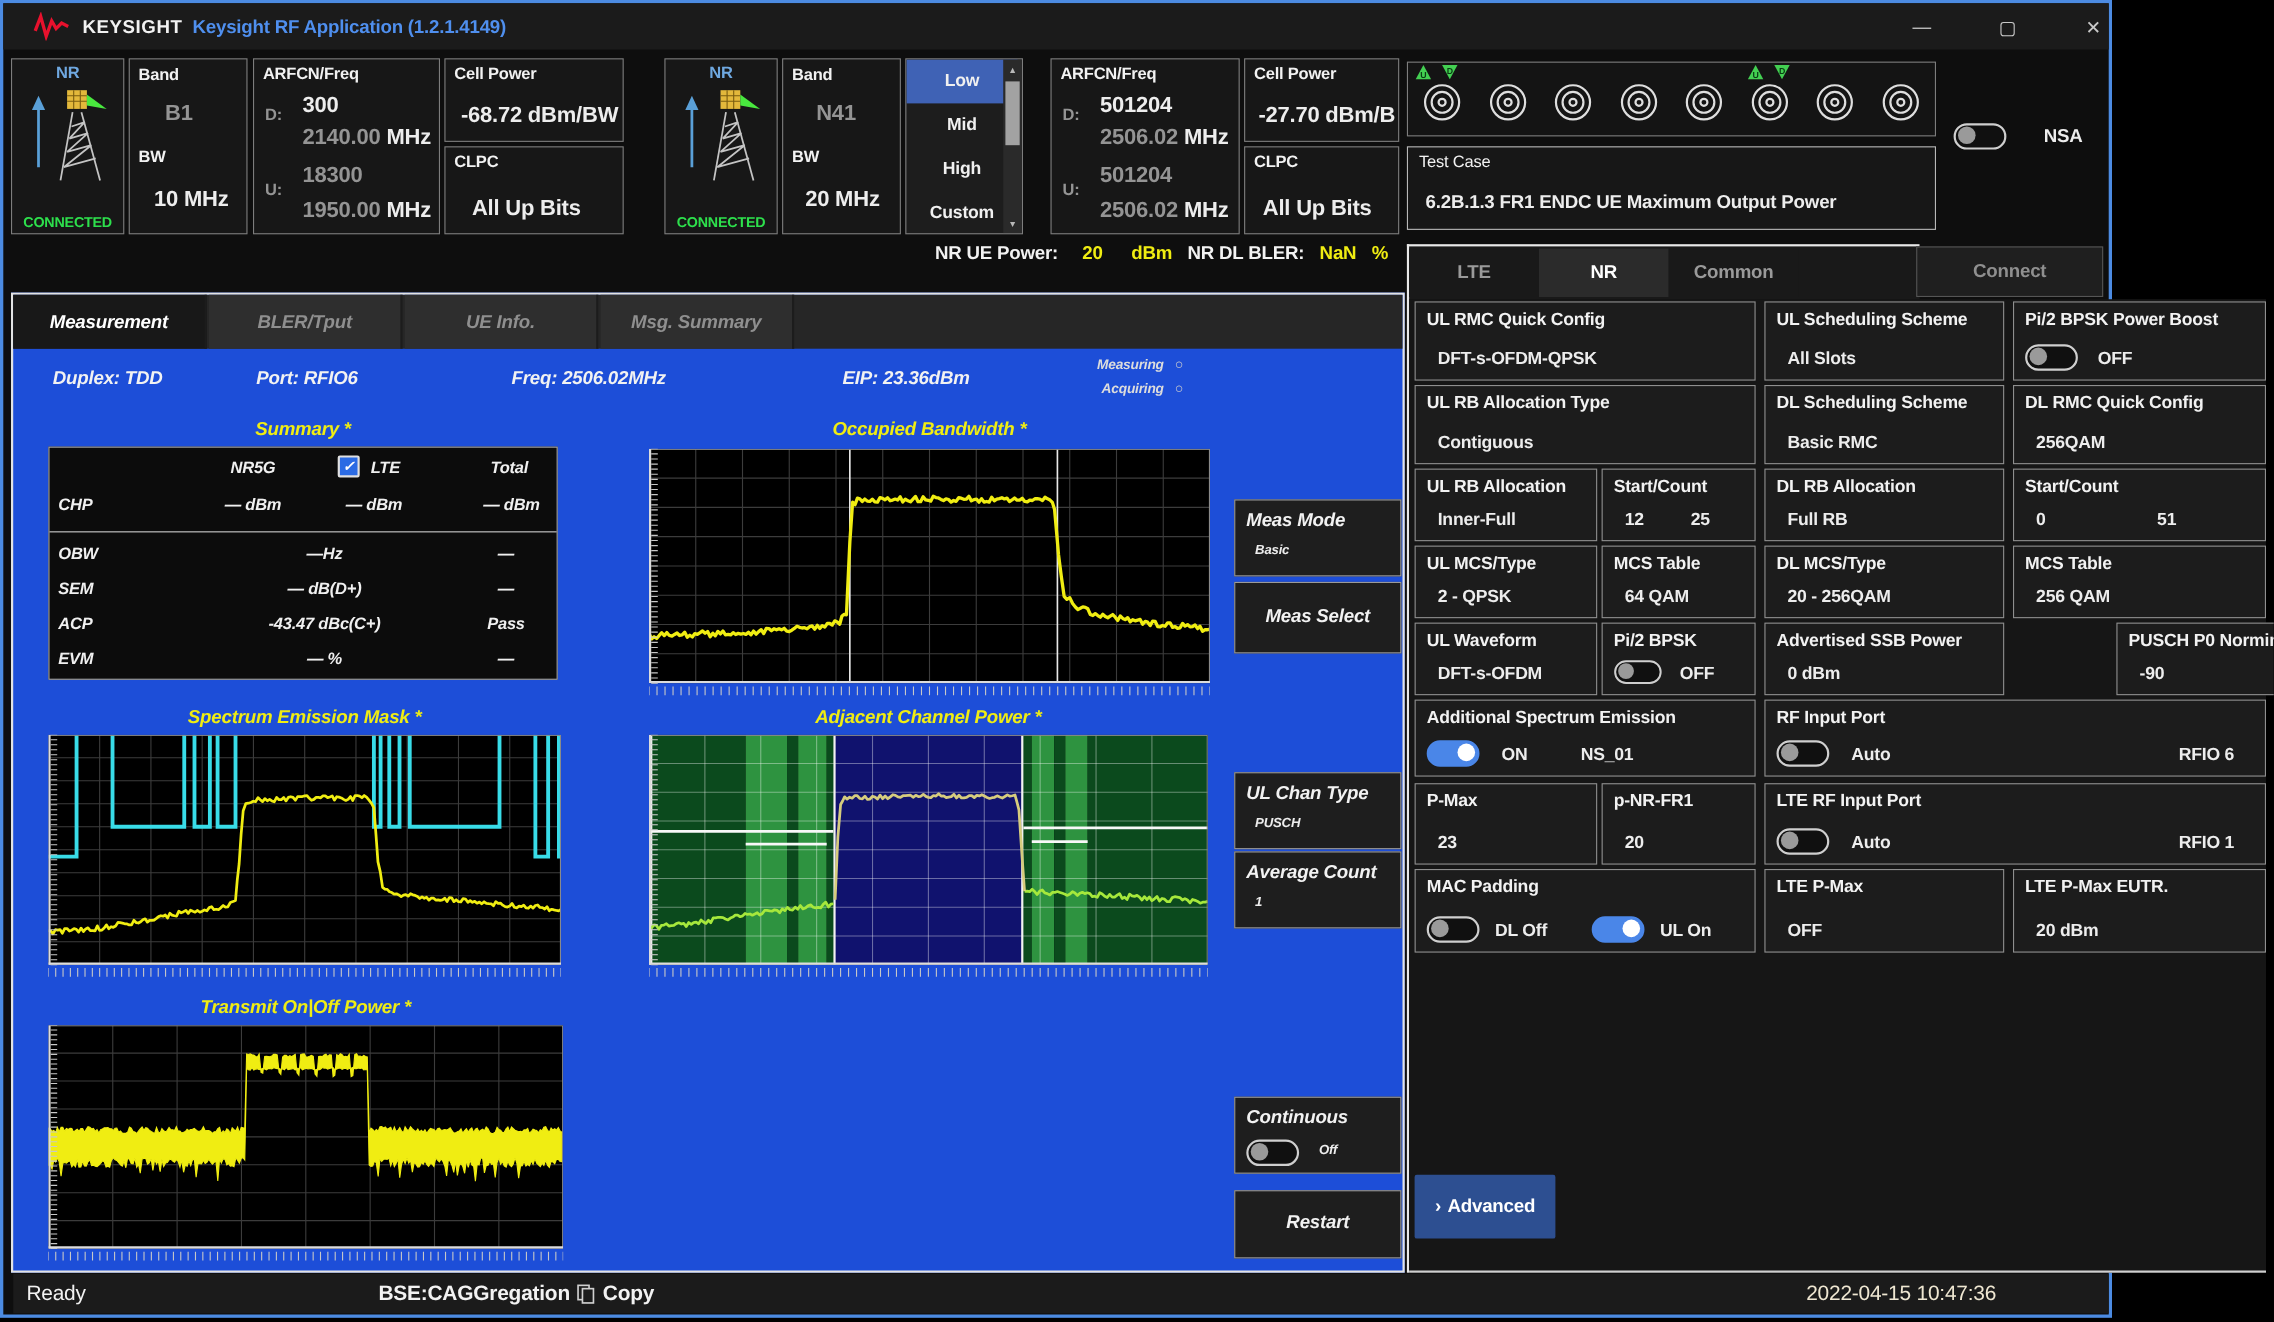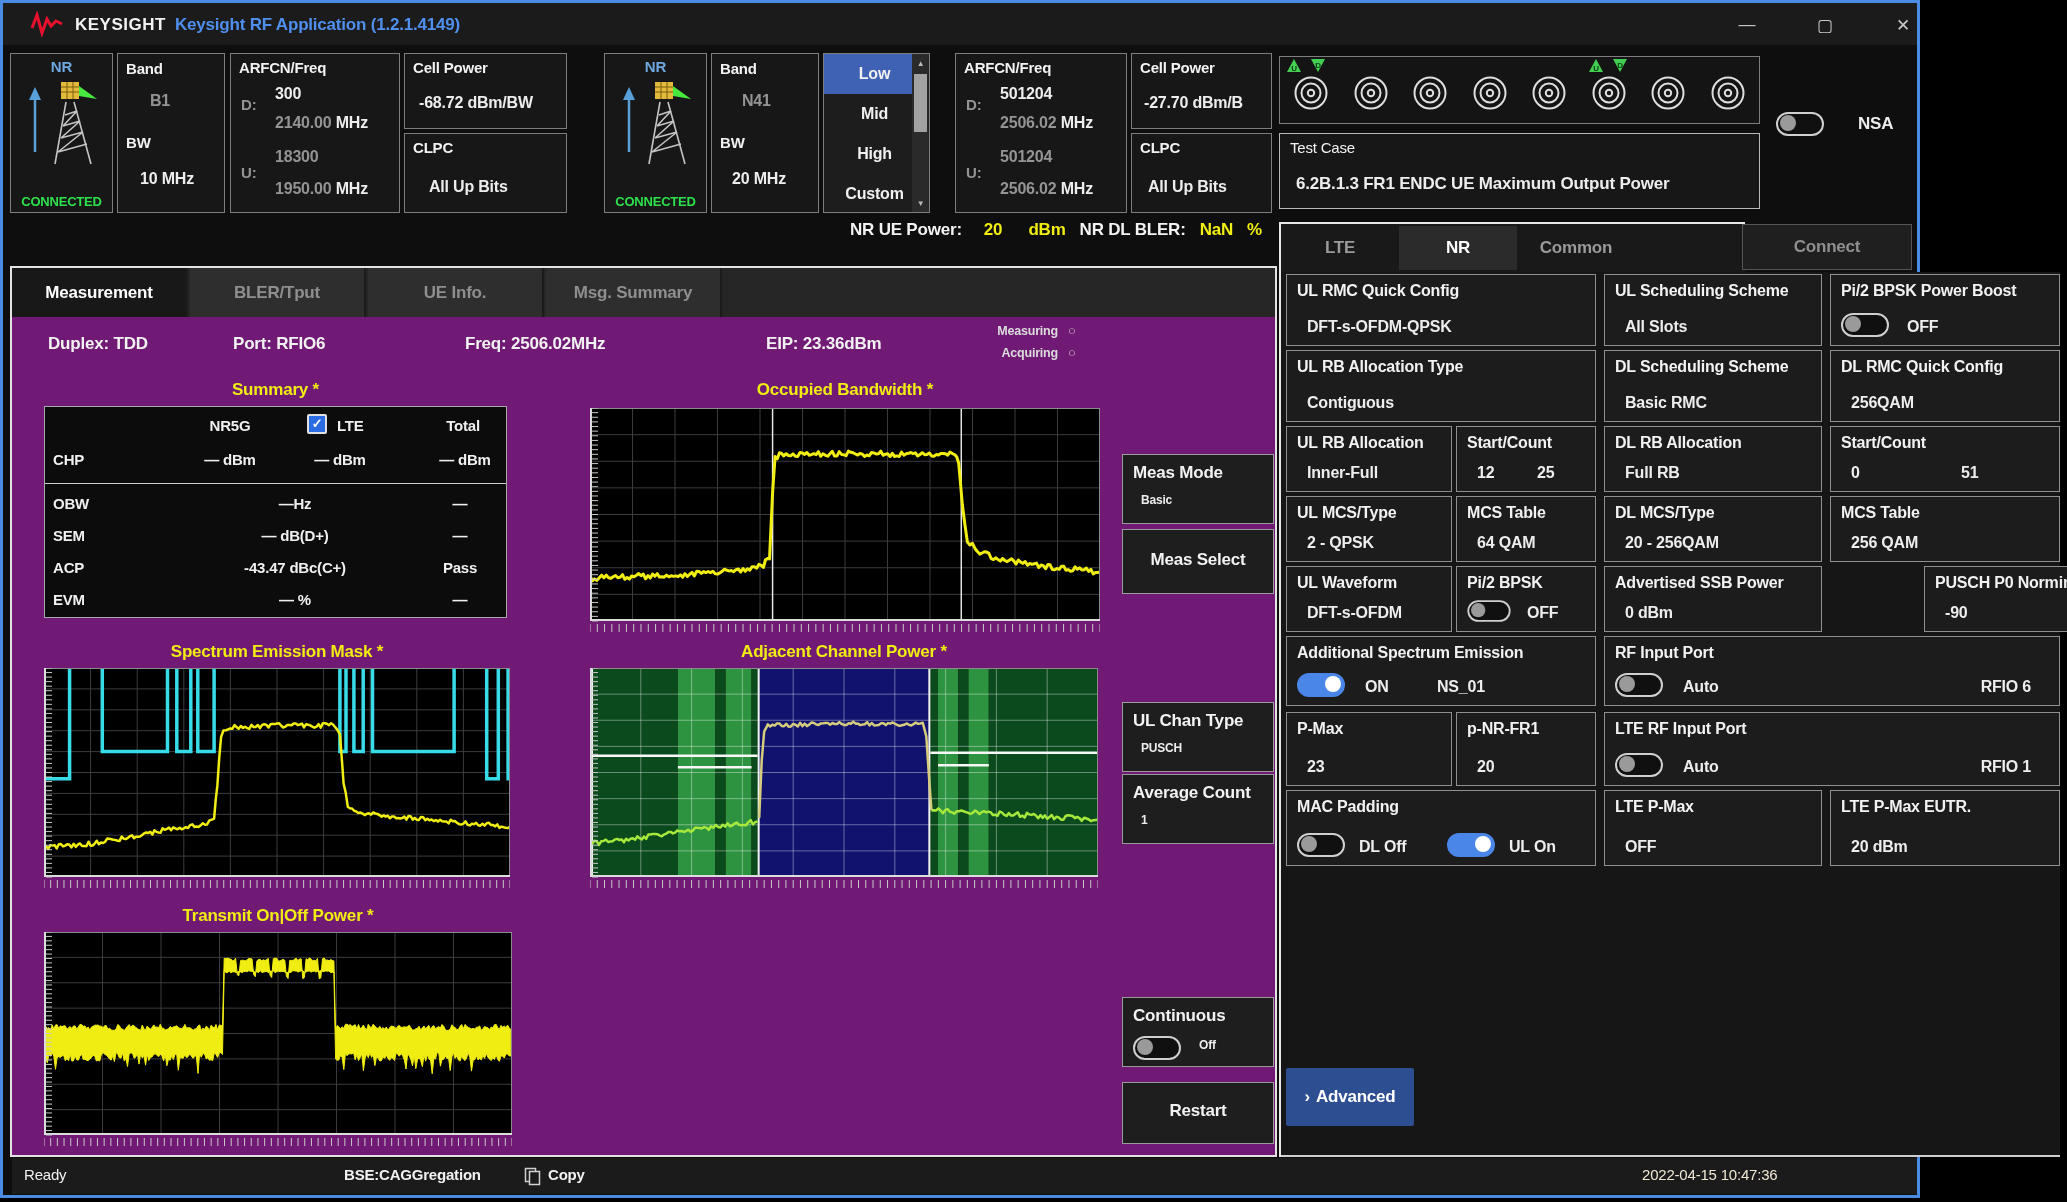--- a/index.html
+++ b/index.html
@@ -6,38 +6,38 @@
   body { background:#000; font-family:"Liberation Sans", sans-serif; }
   #root { position:relative; width:2067px; height:1202px; background:#000; overflow:hidden; letter-spacing:-0.2px; }
   .abs { position:absolute; }
   .win-border { position:absolute; left:0; top:0; width:1920px; height:1198px; border:3px solid #4c8be2; background:#0e0e0e; }
   .titlebar { position:absolute; left:3px; top:3px; width:1914px; height:42px; background:#1b1b1b; }
   .brand { position:absolute; left:72px; top:12px; color:#f2f2f2; font-size:17px; font-weight:bold; letter-spacing:0.5px; }
   .apptitle { position:absolute; left:172px; top:12px; color:#4f8fee; font-size:17px; font-weight:bold; }
   .winbtn { position:absolute; top:6px; width:44px; height:32px; color:#c8c8c8; font-size:17px; display:flex; align-items:center; justify-content:center; }
   .cellbox { position:absolute; background:#171717; border:1px solid #7d7d7d; }
   .cl { position:absolute; color:#f2f2f2; font-size:15px; font-weight:bold; white-space:nowrap; }
-  .cv { position:absolute; color:#ededed; font-size:16px; font-weight:bold; white-space:nowrap; }
+  .cv { position:absolute; color:#ededed; font-size:20px; font-weight:bold; white-space:nowrap; }
   .dim { color:#949494; }
   .nr-tag { width:100%; text-align:center; margin-top:4px; color:#6fa8e0; font-size:15px; font-weight:bold; }
   .connected { position:absolute; bottom:3px; width:100%; text-align:center; color:#2de04c; font-size:13px; font-weight:bold; }
   .listbox { position:absolute; background:#1d1d1d; border:1px solid #7d7d7d; overflow:hidden; }
   .listitem { height:40px; width:101px; color:#f0f0f0; font-size:16px; font-weight:bold; display:flex; align-items:center; justify-content:center; }
   .listitem.sel { background:#3f62b5; }
   .sbar { position:absolute; right:0; top:0; width:17px; height:100%; background:#2a2a2a; }
   .sarrow { width:17px; height:18px; color:#b8b8b8; font-size:8px; display:flex; align-items:center; justify-content:center; }
   .sthumb { position:absolute; left:2px; top:20px; width:13px; height:58px; background:#a2a2a2; }
   .portsvg { display:inline-block; }
   .toggle { position:absolute; width:48px; height:24px; border:2px solid #cfcfcf; border-radius:13px; background:#101010; }
   .toggle .knob { position:absolute; top:1px; left:2px; width:16px; height:16px; border-radius:50%; background:#9a9a9a; }
   .toggle.on { background:#4a86e8; border-color:#4a86e8; }
   .toggle.on .knob { left:auto; right:2px; background:#fff; }
   .yellow { color:#f0ed12; }
   .green { color:#2de04c; }
-  .mpanel { position:absolute; left:10px; top:266px; width:1267px; height:891px; border:2px solid #e3e3e3; background:#701a75; }
+  .mpanel { position:absolute; left:10px; top:266px; width:1267px; height:891px; border:2px solid #e3e3e3; background:#1d4ed8;font-style:italic; }
   .tabstrip { position:absolute; left:0; top:0; width:100%; height:49px; background:#262626; }
   .mtab { position:absolute; top:0; height:49px; width:176px; background:#2e2e2e; color:#8f8f8f; font-size:17px; font-weight:bold; display:flex; align-items:center; justify-content:center; border-right:2px solid #1c1c1c; }
   .mtab.active { background:#181818; color:#fff; }
   .inftxt { position:absolute; color:#f2f2f2; font-size:17px; font-weight:bold; white-space:nowrap; }
   .indlab { position:absolute; color:#dcdcdc; font-size:12.5px; font-weight:bold; text-align:right; width:78px; }
   .indcirc { position:absolute; color:#cfcfcf; font-size:13px; }
   .ctitle { position:absolute; text-align:center; color:#f0ed12; font-size:17px; font-weight:bold; }
   .chart { position:absolute; }
   .sumtable { position:absolute; border:1px solid #a8a8a8; background:#0c0c0c; }
   .st { position:absolute; color:#f0f0f0; font-size:15px; font-weight:bold; white-space:nowrap; }
@@ -45,21 +45,21 @@
   .sidebox { position:absolute; left:1110px; width:152px; background:#1e1e1e; border:1.5px solid #9a9a9a; }
   .sb-l { position:absolute; left:10px; top:8px; color:#f2f2f2; font-size:17px; font-weight:bold; white-space:nowrap; }
   .sb-v { position:absolute; left:18px; top:38px; color:#ededed; font-size:12px; font-weight:bold; }
   .cfg-field { position:absolute; background:#1c1c1c; border:1px solid #8f8f8f; overflow:hidden; }
   .flabel { position:absolute; left:10px; top:7px; color:#f2f2f2; font-size:16px; font-weight:bold; white-space:nowrap; }
   .fvalue { position:absolute; left:20px; bottom:9px; color:#ededed; font-size:16px; font-weight:bold; white-space:nowrap; }
   .ftoggle { bottom:8px; top:auto; }
   .ctab { position:absolute; top:0; height:44px; color:#9a9a9a; font-size:17px; font-weight:bold; display:flex; align-items:center; justify-content:center; background:#191919; }
   .ctab.active { background:#2b2b2b; color:#fff; }
   .statusbar { position:absolute; left:12px; top:1158px; width:1905px; height:36px; background:#1b1b1b; }
-  .sttxt { position:absolute; top:8px; color:#f2f2f2; font-size:15px; white-space:nowrap; }
+  .sttxt { position:absolute; top:8px; color:#f2f2f2; font-size:19px; white-space:nowrap; }
 </style>
 </head>
 <body>
 
 <div id="root">
   <div class="win-border"></div>
 
   <div class="titlebar">
     <svg class="abs" style="left:26px;top:8px" width="40" height="26" viewBox="0 0 40 26">
       <path d="M3,17 L8,4 L13,22 L18,8 L22,15 L27,10 L33,13" stroke="#e8112d" stroke-width="3" fill="none"></path>

